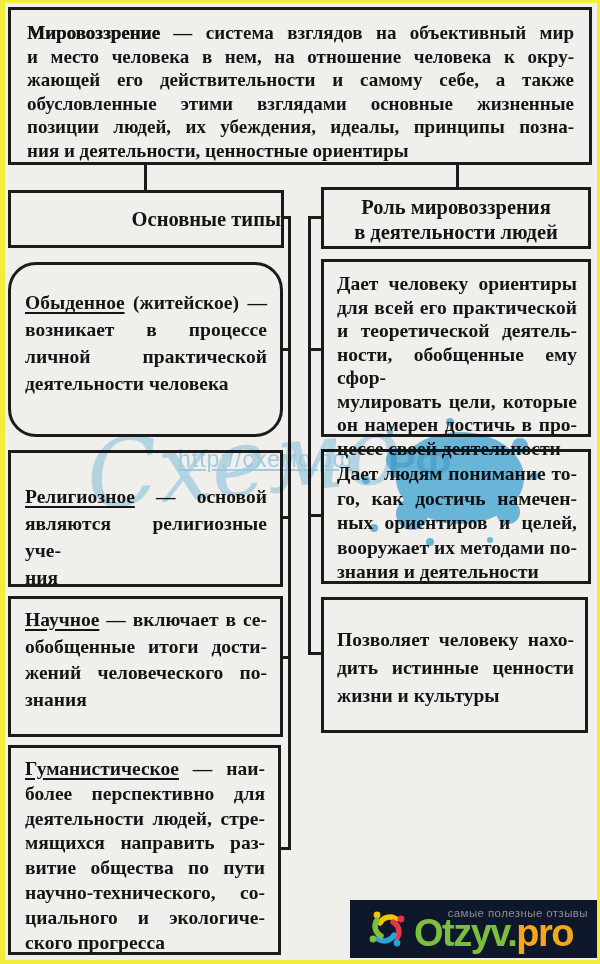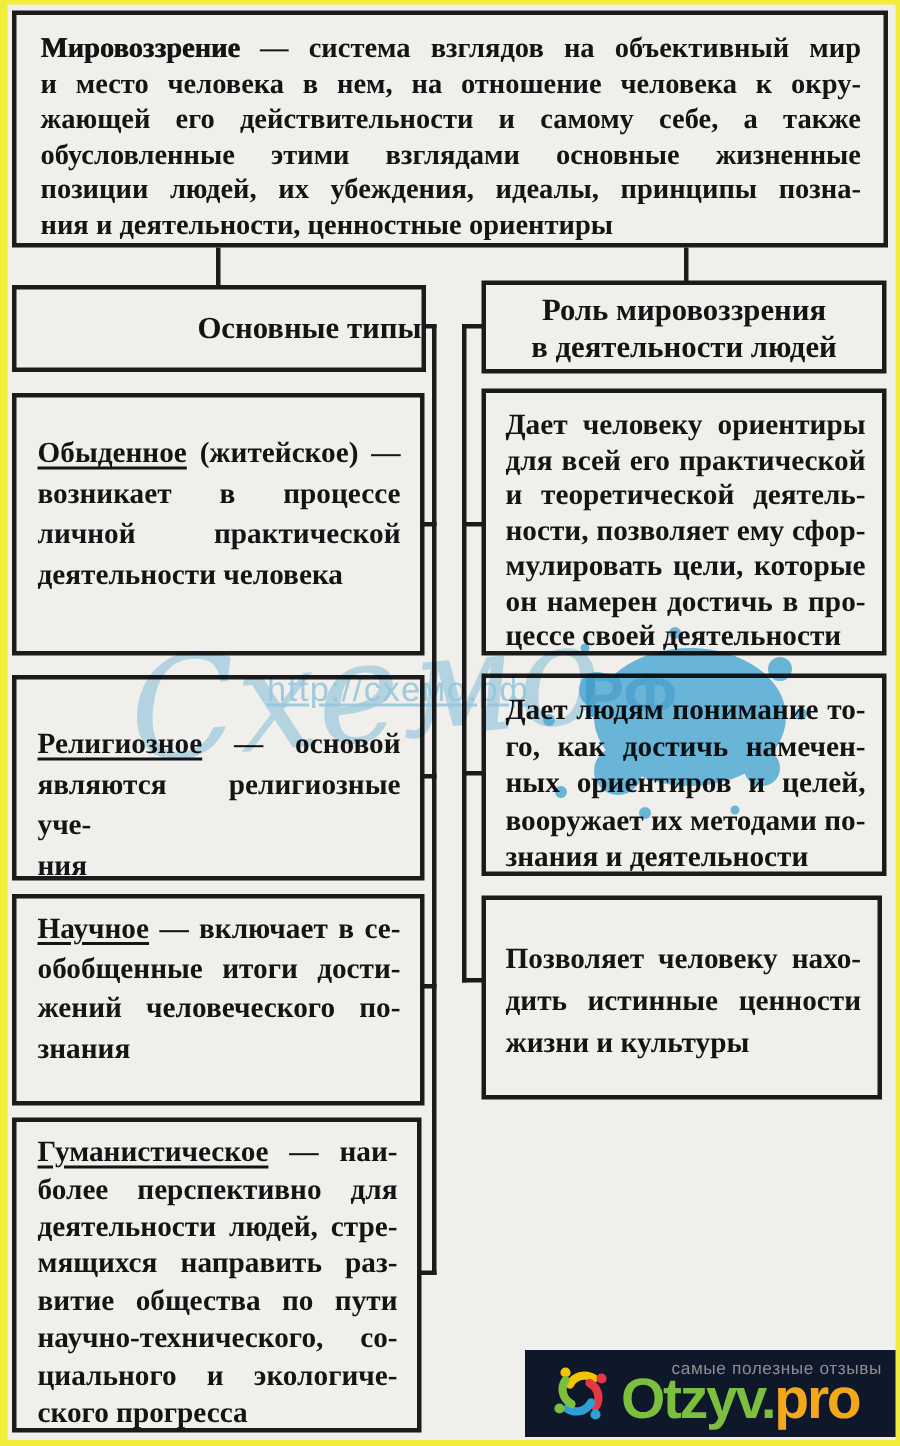--- a/index.html
+++ b/index.html
@@ -17,21 +17,21 @@
   .tline{text-align:justify;text-align-last:justify;}
   .tline.last{text-align-last:left;}
   .center .tline,.center .tline.last{text-align:left;text-align-last:center;}
   u{text-decoration:underline;text-decoration-thickness:2px;text-underline-offset:3px;}
   b{text-shadow:.45px 0 currentColor;}
 
   .top-box{left:8px;top:7px;width:584px;height:158px;padding:11px 15px 12px 16px;font-size:19px;line-height:23.5px;}
   .hdr-left{left:8px;top:190px;width:276px;height:58px;display:flex;align-items:center;justify-content:flex-end;font-size:20.5px;}
   .hdr-right{left:321px;top:187px;width:270px;height:62px;padding-top:5px;font-size:20.5px;line-height:25px;}
 
-  .bl1{left:8px;top:262px;width:275px;height:175px;padding:24px 13px 0 14px;font-size:19.5px;line-height:27px;}
+  .bl1{left:8px;top:262px;width:275px;height:175px;padding:24px 13px 0 14px;font-size:19.5px;line-height:27px;border-radius:28px;}
   .bl2{left:8px;top:450px;width:275px;height:137px;padding:30px 13px 0 14px;font-size:19.5px;line-height:27px;}
   .bl3{left:8px;top:596px;width:275px;height:141px;padding:8px 13px 0 14px;font-size:19.5px;line-height:26.5px;}
   .bl4{left:8px;top:745px;width:273px;height:210px;padding:9px 13px 0 14px;font-size:19.5px;line-height:24.8px;}
   .br1{left:321px;top:259px;width:270px;height:178px;padding:10px 11px 0 13px;font-size:19.5px;line-height:23.5px;}
   .br2{left:321px;top:449px;width:270px;height:135px;padding:10px 11px 0 13px;font-size:19.5px;line-height:24.5px;}
   .br3{left:321px;top:597px;width:267px;height:136px;padding:26px 11px 0 13px;font-size:19.5px;line-height:28px;}
 
   
   .conn{position:absolute;background:#1b1b1b;z-index:1;}
 
@@ -119,21 +119,21 @@
       <div class="tline">витие общества по пути</div>
       <div class="tline">научно-технического, со-</div>
       <div class="tline">циального и экологиче-</div>
       <div class="tline last">ского прогресса</div>
     </div>
 
   <div class="box br1">
       <div class="tline">Дает человеку ориентиры</div>
       <div class="tline">для всей его практической</div>
       <div class="tline">и теоретической деятель-</div>
-      <div class="tline">ности, позволяет ему сфор-</div>
+      <div class="tline">ности, обобщенные ему сфор-</div>
       <div class="tline">мулировать цели, которые</div>
       <div class="tline">он намерен достичь в про-</div>
       <div class="tline last">цессе своей деятельности</div>
     </div>
   <div class="box br2">
       <div class="tline">Дает людям понимание то-</div>
       <div class="tline">го, как достичь намечен-</div>
       <div class="tline">ных ориентиров и целей,</div>
       <div class="tline">вооружает их методами по-</div>
       <div class="tline last">знания и деятельности</div>

